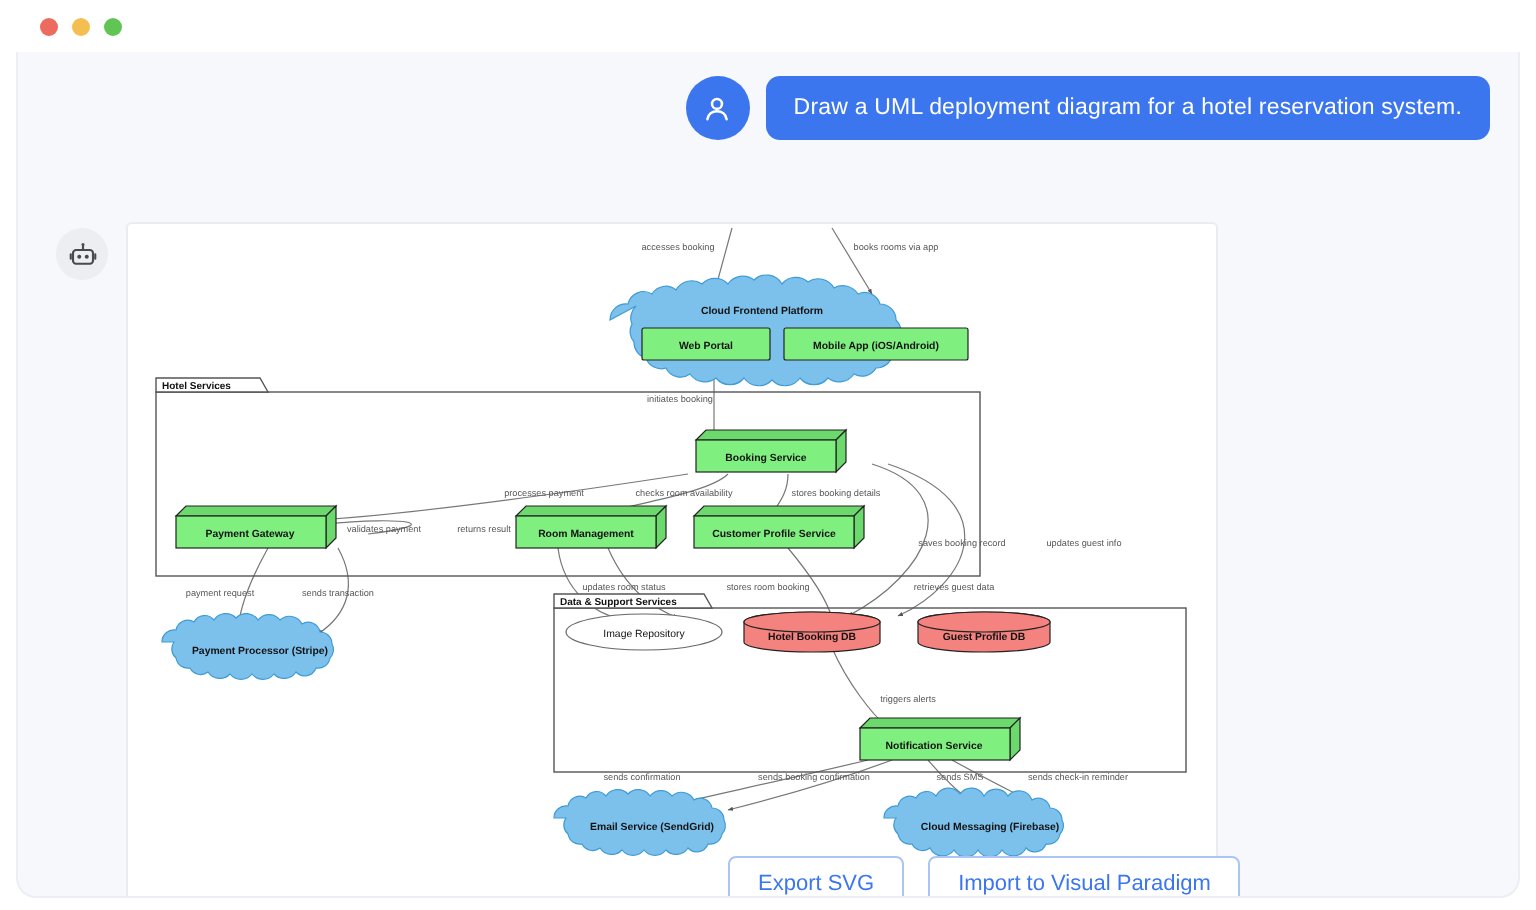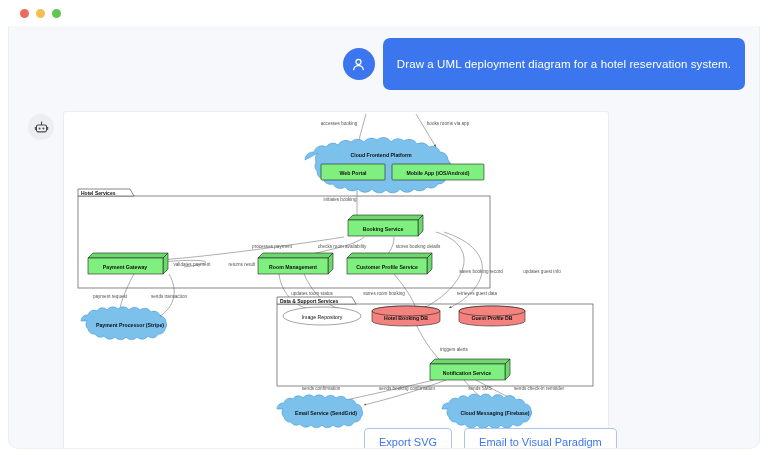--- a/index.html
+++ b/index.html
@@ -43,21 +43,21 @@
   }
   .avatar {
     width: 32px; height: 32px; border-radius: 50%;
     background: #3b76ef;
     display: flex; align-items: center; justify-content: center;
     flex: 0 0 32px;
   }
   .bubble {
     background: #3b76ef; color: #ffffff;
     border-radius: 7px;
-    padding: 20px 14px;
+    padding: 10px 14px;
     font-size: 11.5px;
     white-space: nowrap;
     letter-spacing: .1px;
   }
 
   
   .bot-badge {
     position: absolute; left: 19px; top: 88px;
     width: 26px; height: 26px; border-radius: 50%;
     background: #eceef2;
@@ -330,17 +330,17 @@
               a6,6 0 0 1 -1,-8 z"></path>
             <text class="nd-label" x="431" y="303">Cloud Messaging (Firebase)</text>
           </g>
 
         </svg>
       </div>
     </div>
 
     <div class="btn-row">
       <button class="btn">Export SVG</button>
-      <button class="btn">Email to Visual Paradigm</button>
+      <button class="btn">Import to Visual Paradigm</button>
     </div>
 
   </div>
 </div>
 
 </body></html>

